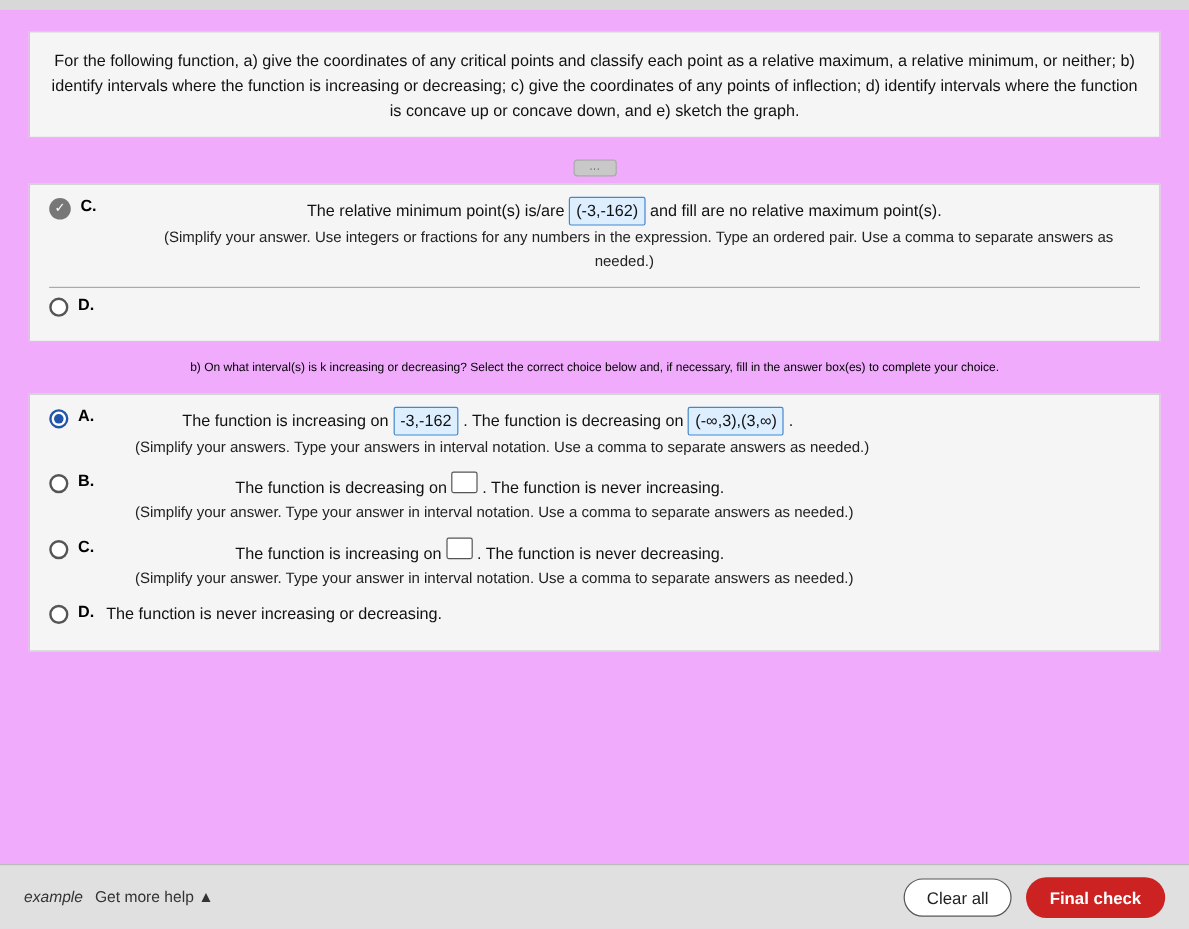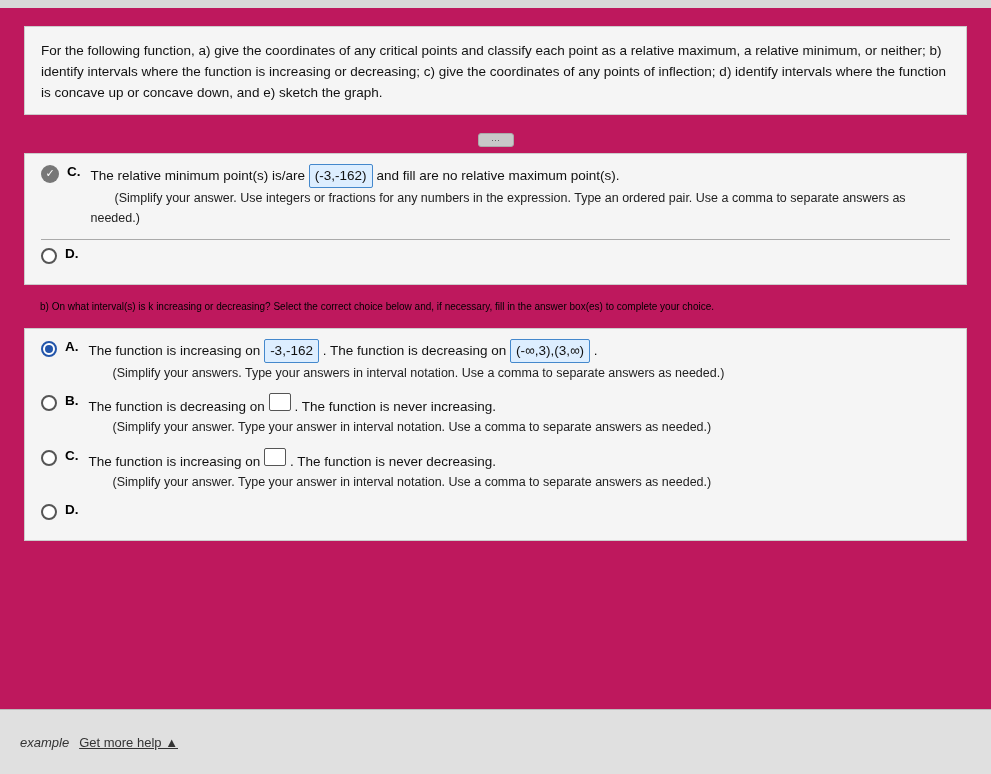--- a/index.html
+++ b/index.html
@@ -14,24 +14,25 @@
       padding: 0;
     }
     .page-container {
       width: 991px;
       min-height: 774px;
       background: #e8e8e8;
       display: flex;
       flex-direction: column;
     }
     .main-content {
-      background: #be185d;
+      background: #f0abfc;
       flex: 1;
       padding: 18px 24px 10px 24px;
       position: relative;
+      text-align: center;
     }
     .question-block {
       background: #f5f5f5;
       padding: 14px 16px 10px 16px;
       border: 1px solid #ccc;
       margin-bottom: 12px;
       line-height: 1.5;
     }
     .question-text {
       font-size: 13.5px;
@@ -159,36 +160,35 @@
       flex-shrink: 0;
       margin-top: 1px;
     }
     .bottom-bar {
       background: #e0e0e0;
       border-top: 1px solid #bbb;
       padding: 10px 20px;
       display: flex;
       align-items: center;
       justify-content: space-between;
-      height: 65px;
+      height: 54px;
     }
     .bottom-left {
       display: flex;
       align-items: center;
       gap: 10px;
     }
     .example-label {
       font-size: 13px;
       color: #333;
       font-style: italic;
     }
     .get-help-link {
       font-size: 13px;
       color: #333;
-      text-decoration: underline;
       cursor: pointer;
     }
     .bottom-right {
       display: flex;
       align-items: center;
       gap: 12px;
     }
     .clear-all-btn {
       background: white;
       border: 1.5px solid #555;
@@ -296,26 +296,31 @@
           <span class="small-box"></span>
           <span>. The function is never decreasing.</span>
           <br>
           <span class="italic-note">(Simplify your answer. Type your answer in interval notation. Use a comma to separate answers as needed.)</span>
         </div>
       </div>
 
       <div class="radio-option">
         <div class="radio-circle"></div>
         <div class="option-label">D.</div>
+        <div class="option-content">The function is never increasing or decreasing.</div>
       </div>
 
     </div>
 
   </div>
 
   <div class="bottom-bar">
     <div class="bottom-left">
       <span class="example-label">example</span>
       <span class="get-help-link">Get more help ▲</span>
     </div>
+    <div class="bottom-right">
+      <button class="clear-all-btn">Clear all</button>
+      <button class="final-check-btn">Final check</button>
+    </div>
   </div>
 
 </div>
 
 </body></html>

